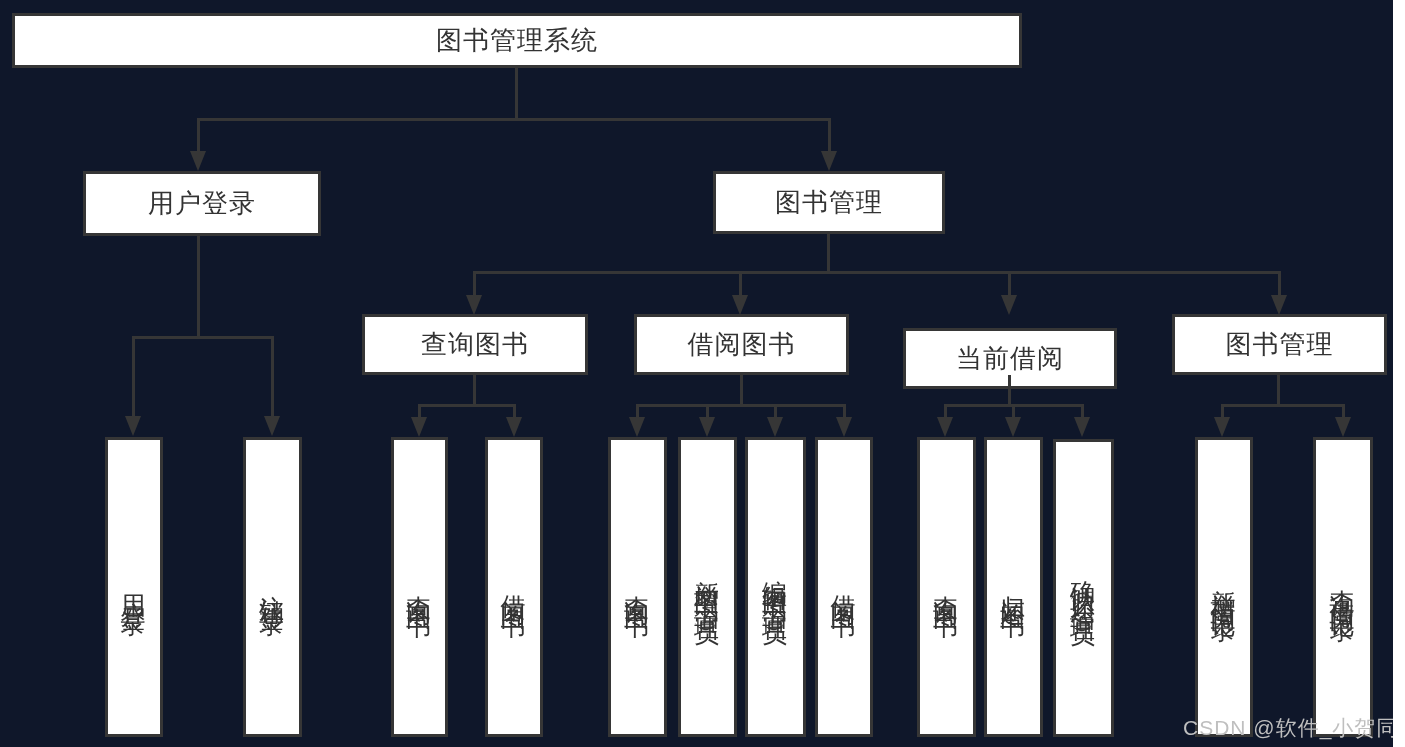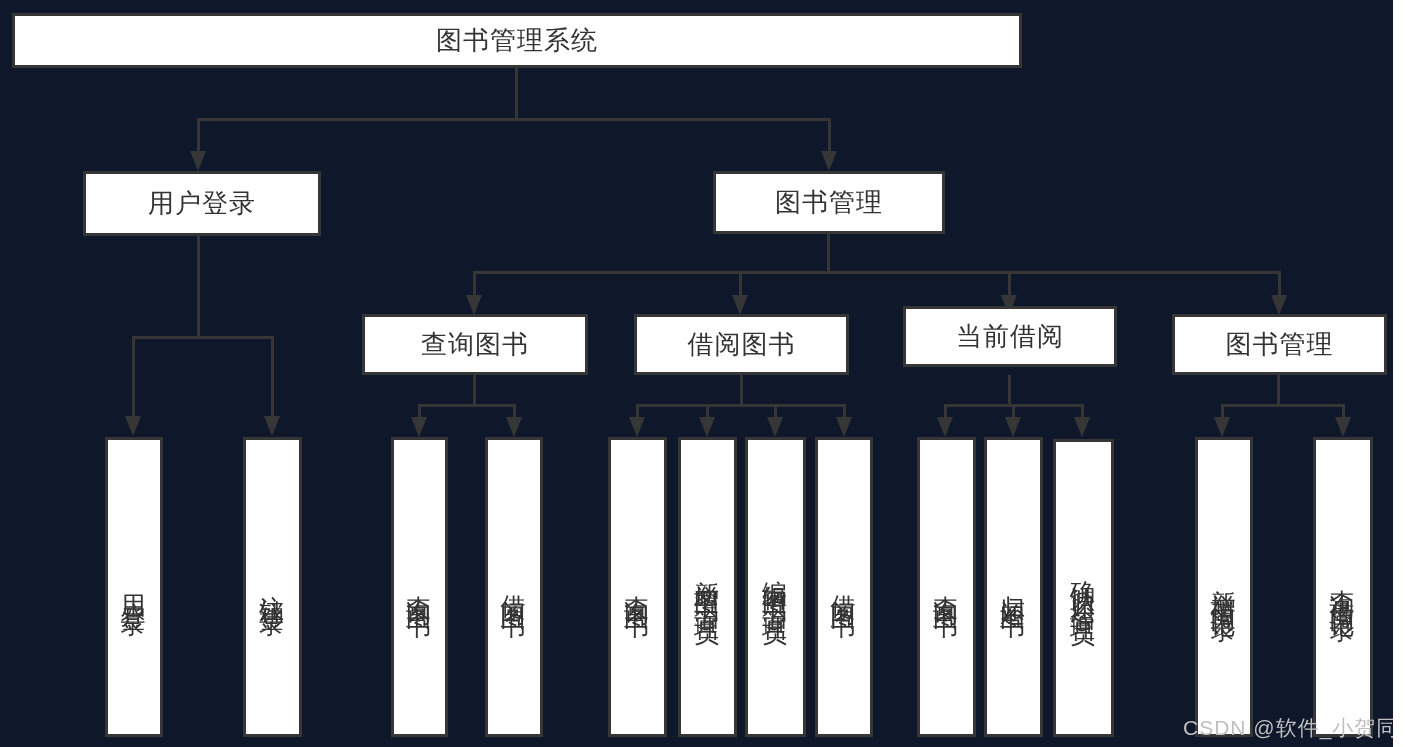--- a/index.html
+++ b/index.html
@@ -67,21 +67,21 @@
   <i class="ah" style="left:1001px;top:295px;"></i>
   <i class="ln" style="left:1278px;top:271px;width:3px;height:25px;"></i>
   <i class="ah" style="left:1271px;top:295px;"></i>
 
   <div class="node" style="left:362px;top:314px;width:226px;height:61px;">
     <span>查询图书</span>
   </div>
   <div class="node" style="left:634px;top:314px;width:215px;height:61px;">
     <span>借阅图书</span>
   </div>
-  <div class="node" style="left:903px;top:306px;width:214px;height:61px;">
+  <div class="node" style="left:903px;top:328px;width:214px;height:61px;">
     <span>当前借阅</span>
   </div>
   <div class="node" style="left:1172px;top:314px;width:215px;height:61px;">
     <span>图书管理</span>
   </div>
 
   <i class="ln" style="left:473px;top:375px;width:3px;height:31px;"></i>
   <i class="ln" style="left:418px;top:404px;width:98px;height:3px;"></i>
   <i class="ln" style="left:418px;top:404px;width:3px;height:14px;"></i>
   <i class="ah" style="left:411px;top:417px;"></i>

